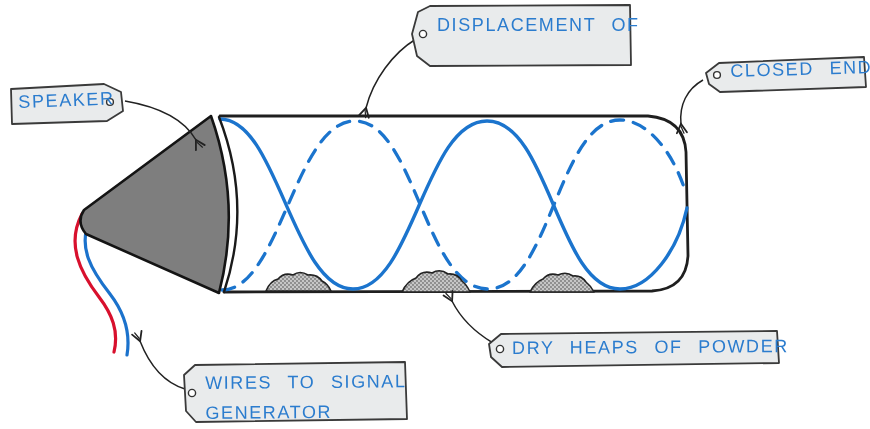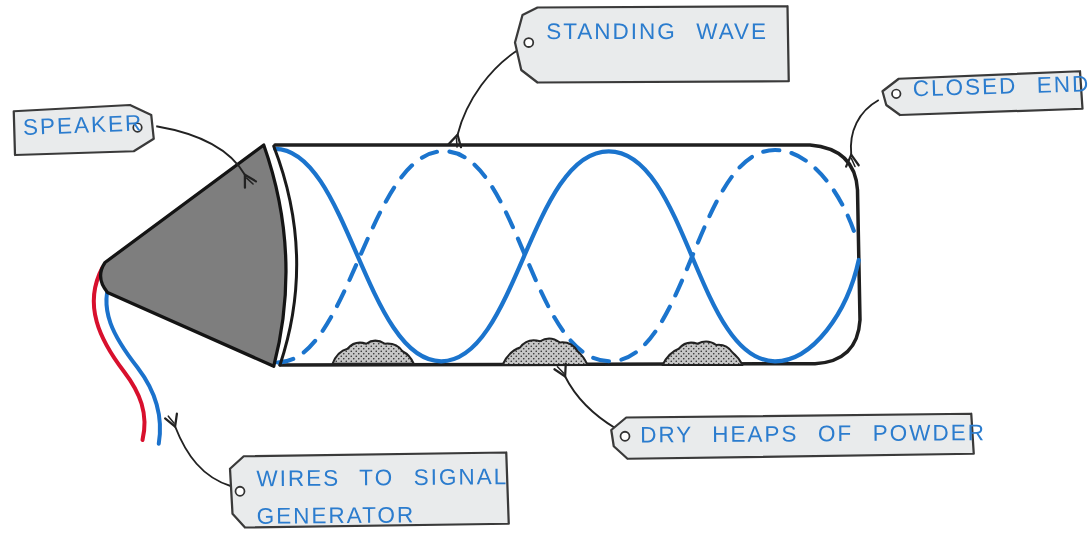--- a/index.html
+++ b/index.html
@@ -74,21 +74,21 @@
     <circle cx="110" cy="102" r="3.4" fill="#ffffff" stroke="#333333" stroke-width="1.4"></circle>
     <circle cx="423" cy="34" r="3.6" fill="#ffffff" stroke="#333333" stroke-width="1.4"></circle>
     <circle cx="717" cy="75" r="3.4" fill="#ffffff" stroke="#333333" stroke-width="1.4"></circle>
     <circle cx="500" cy="349" r="3.6" fill="#ffffff" stroke="#333333" stroke-width="1.4"></circle>
     <circle cx="192" cy="393" r="3.6" fill="#ffffff" stroke="#333333" stroke-width="1.4"></circle>
   </svg>
 
   <div class="tag-text" id="speaker-label">SPEAKER</div>
 
   <div class="tag-text" id="displacement-label">
-    <span class="line">STANDING WAVE</span>
+    <span class="line">DISPLACEMENT OF</span>
   </div>
 
   <div class="tag-text" id="closed-end-label">CLOSED END</div>
 
   <div class="tag-text" id="dry-heaps-label">DRY HEAPS OF POWDER</div>
 
   <div class="tag-text" id="wires-label">
     <span class="line">WIRES TO SIGNAL</span>
     <span class="line">GENERATOR</span>
   </div>

